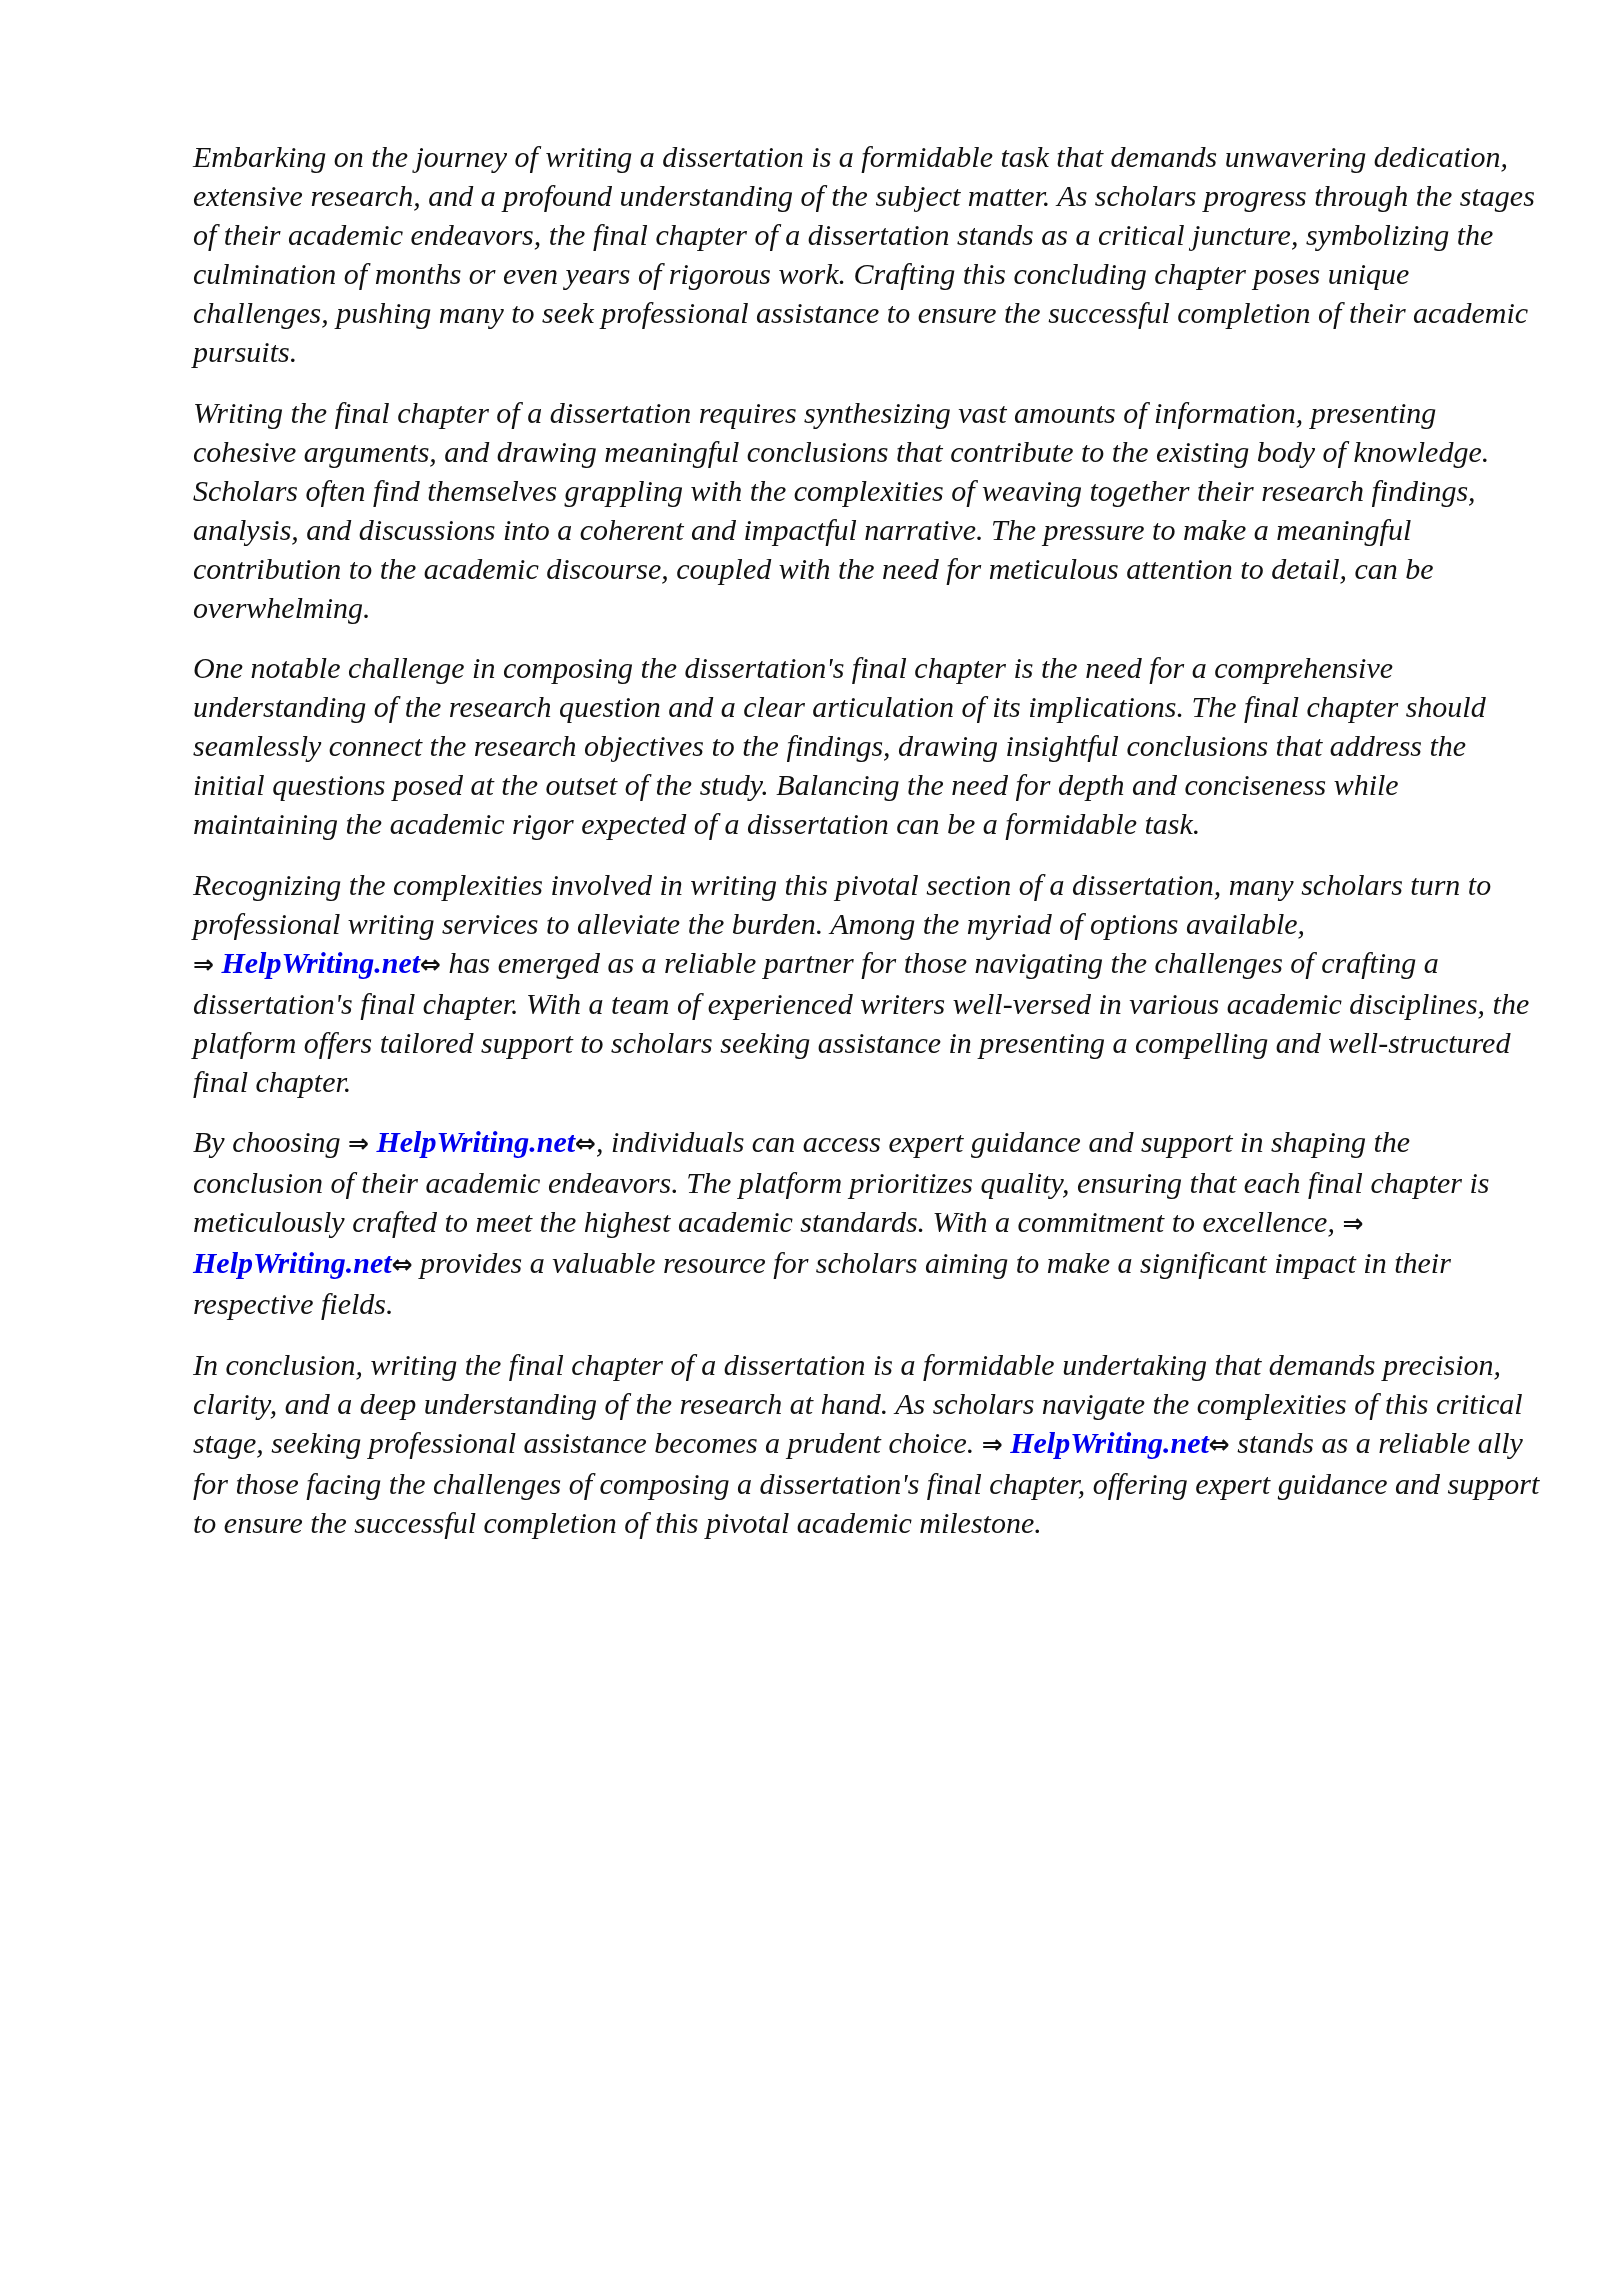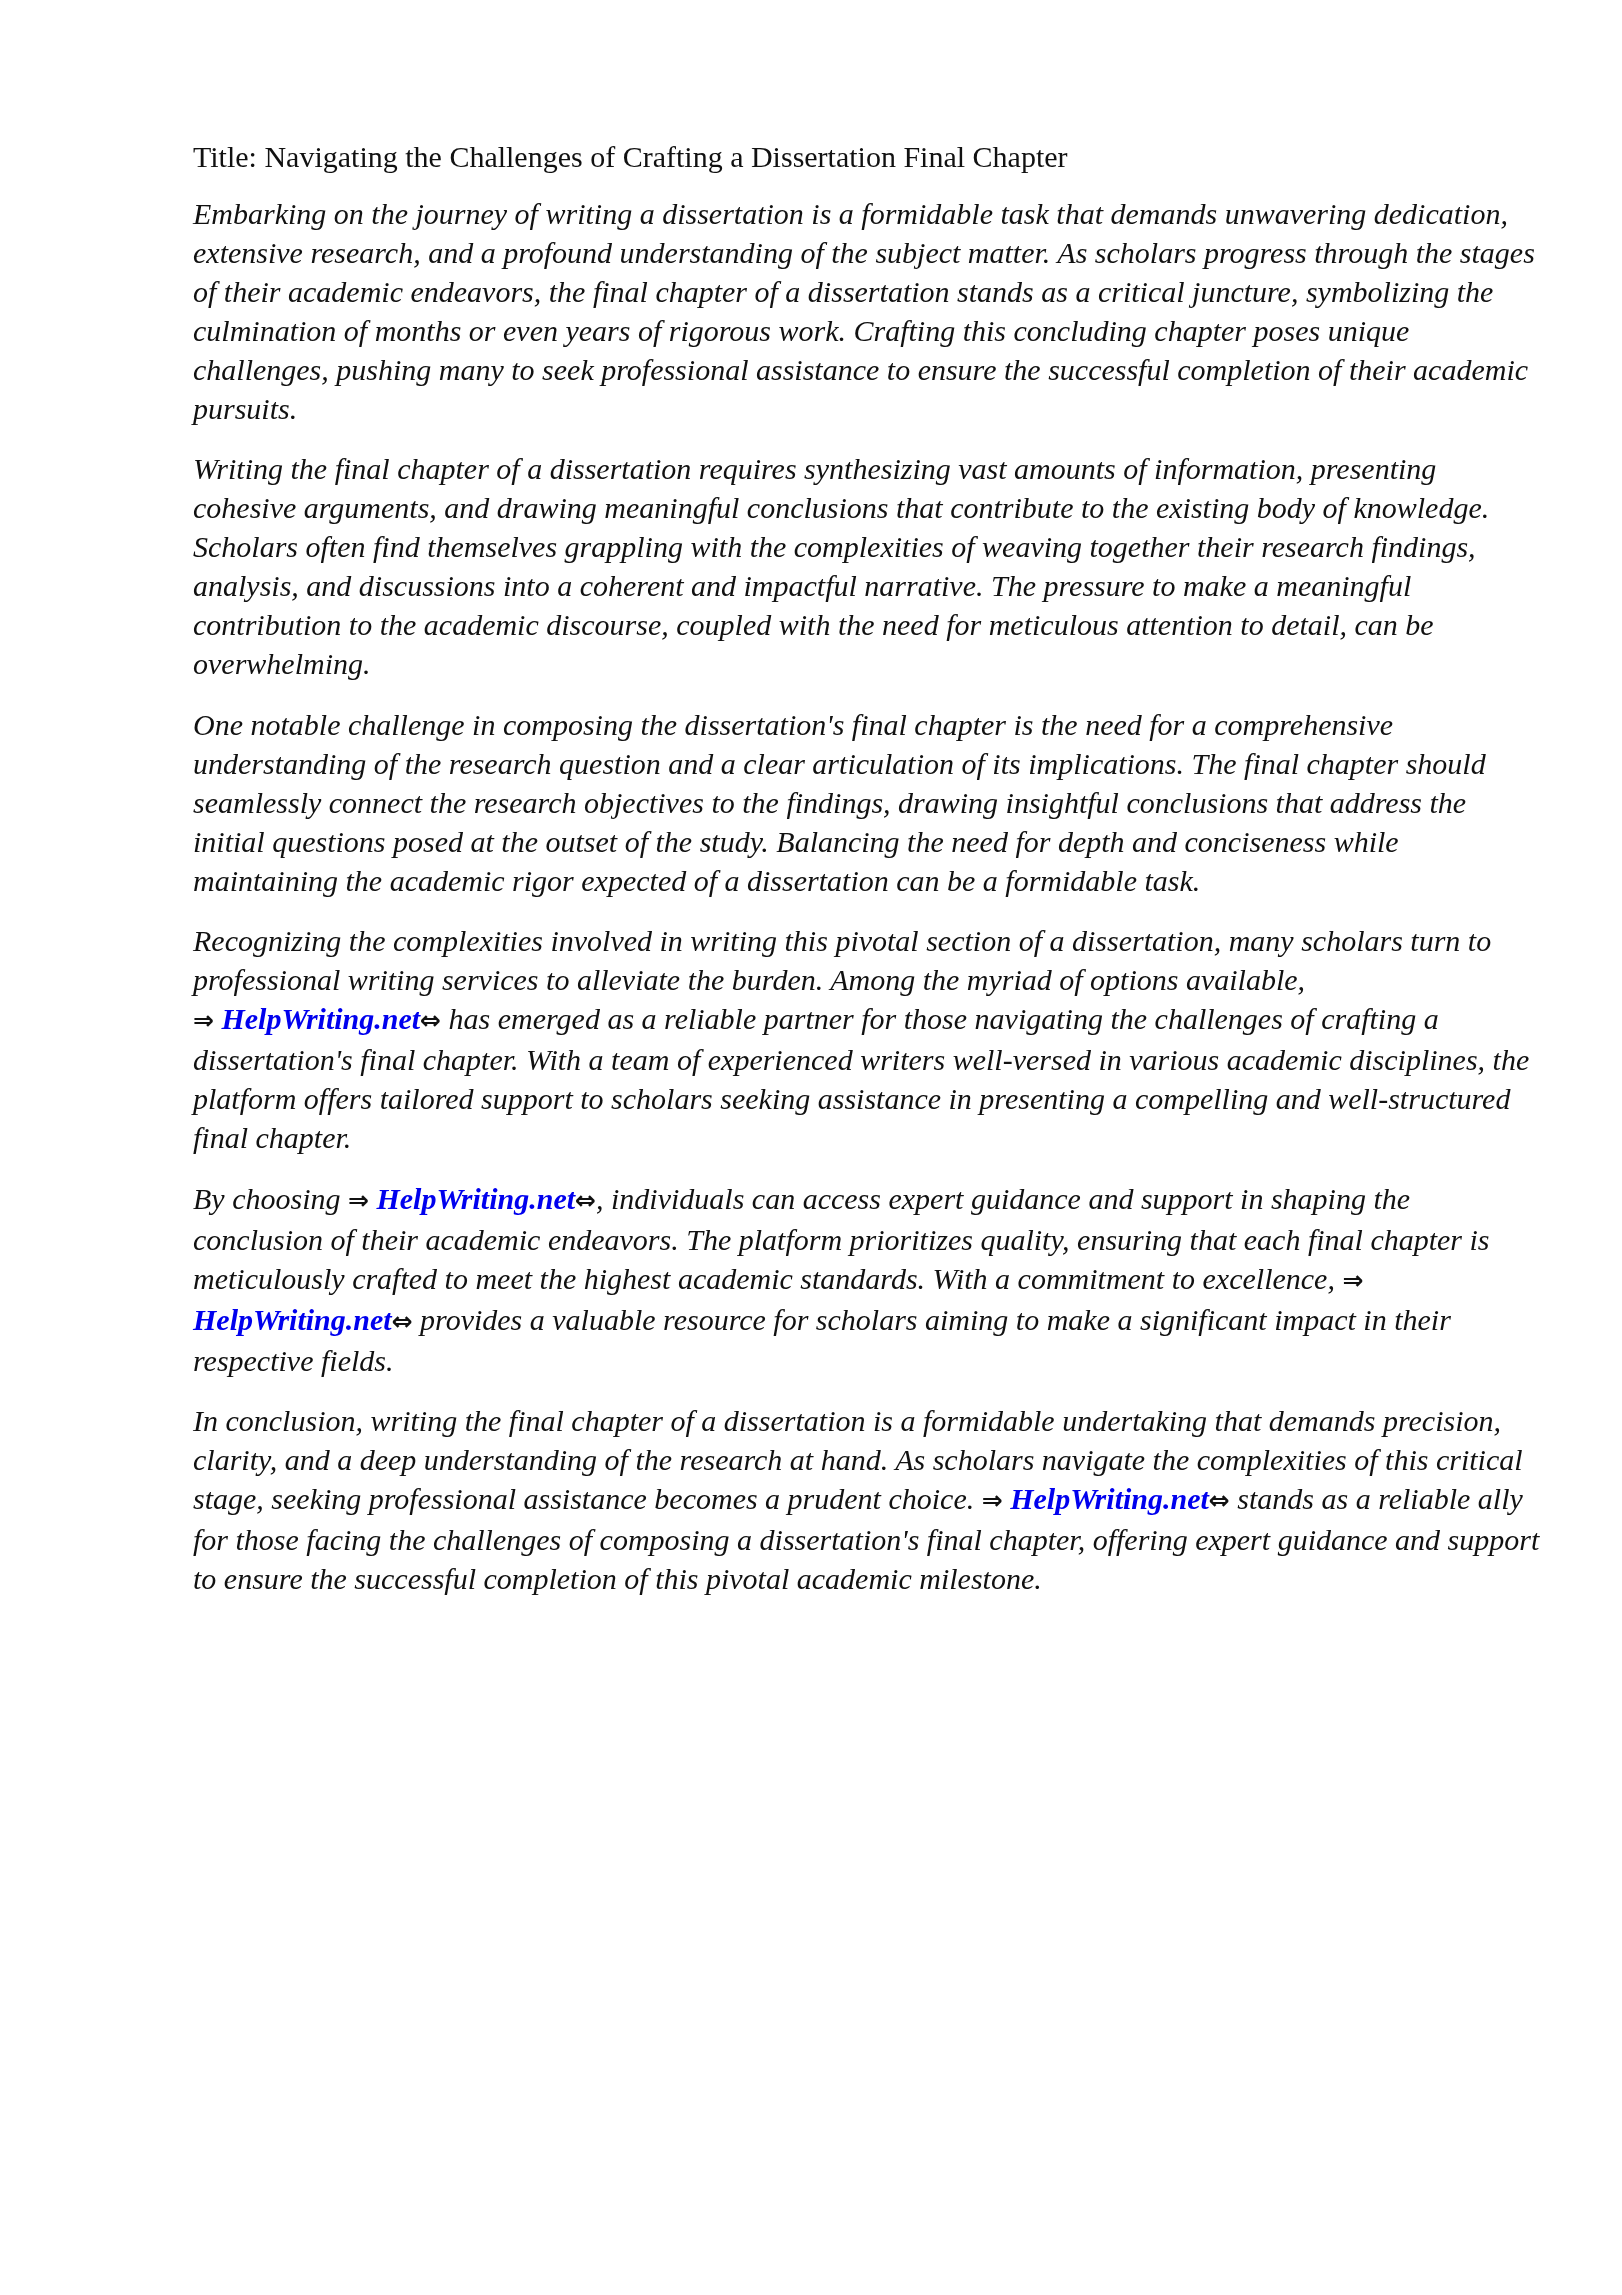--- a/index.html
+++ b/index.html
@@ -42,21 +42,20 @@
     .arrow {
       font-family: "DejaVu Sans", sans-serif;
       font-weight: bold;
       font-size: 25px;
     }
   </style>
 </head>
 <body>
 
 <div class="page">
-  <h1 class="title">Title: Navigating the Challenges of Crafting a Dissertation Final Chapter</h1>
 
   <p>Embarking on the journey of writing a dissertation is a formidable task that demands unwavering dedication, extensive research, and a profound understanding of the subject matter. As scholars progress through the stages of their academic endeavors, the final chapter of a dissertation stands as a critical juncture, symbolizing the culmination of months or even years of rigorous work. Crafting this concluding chapter poses unique challenges, pushing many to seek professional assistance to ensure the successful completion of their academic pursuits.</p>
 
   <p>Writing the final chapter of a dissertation requires synthesizing vast amounts of information, presenting cohesive arguments, and drawing meaningful conclusions that contribute to the existing body of knowledge. Scholars often find themselves grappling with the complexities of weaving together their research findings, analysis, and discussions into a coherent and impactful narrative. The pressure to make a meaningful contribution to the academic discourse, coupled with the need for meticulous attention to detail, can be overwhelming.</p>
 
   <p>One notable challenge in composing the dissertation's final chapter is the need for a comprehensive understanding of the research question and a clear articulation of its implications. The final chapter should seamlessly connect the research objectives to the findings, drawing insightful conclusions that address the initial questions posed at the outset of the study. Balancing the need for depth and conciseness while maintaining the academic rigor expected of a dissertation can be a formidable task.</p>
 
   <p><span>Recognizing the complexities involved in writing this pivotal section of a dissertation, many scholars turn to professional writing services to alleviate the burden. Among the myriad of options available,</span><br><span class="arrow">⇒</span> <a class="link">HelpWriting.net</a><span class="arrow">⇔</span><span> has emerged as a reliable partner for those navigating the challenges of crafting a dissertation's final chapter. With a team of experienced writers well-versed in various academic disciplines, the platform offers tailored support to scholars seeking assistance in presenting a compelling and well-structured final chapter.</span></p>
 
   <p><span>By choosing </span><span class="arrow">⇒</span> <a class="link">HelpWriting.net</a><span class="arrow">⇔</span><span>, individuals can access expert guidance and support in shaping the conclusion of their academic endeavors. The platform prioritizes quality, ensuring that each final chapter is meticulously crafted to meet the highest academic standards. With a commitment to excellence, </span><span class="arrow">⇒</span> <a class="link">HelpWriting.net</a><span class="arrow">⇔</span><span> provides a valuable resource for scholars aiming to make a significant impact in their respective fields.</span></p>

